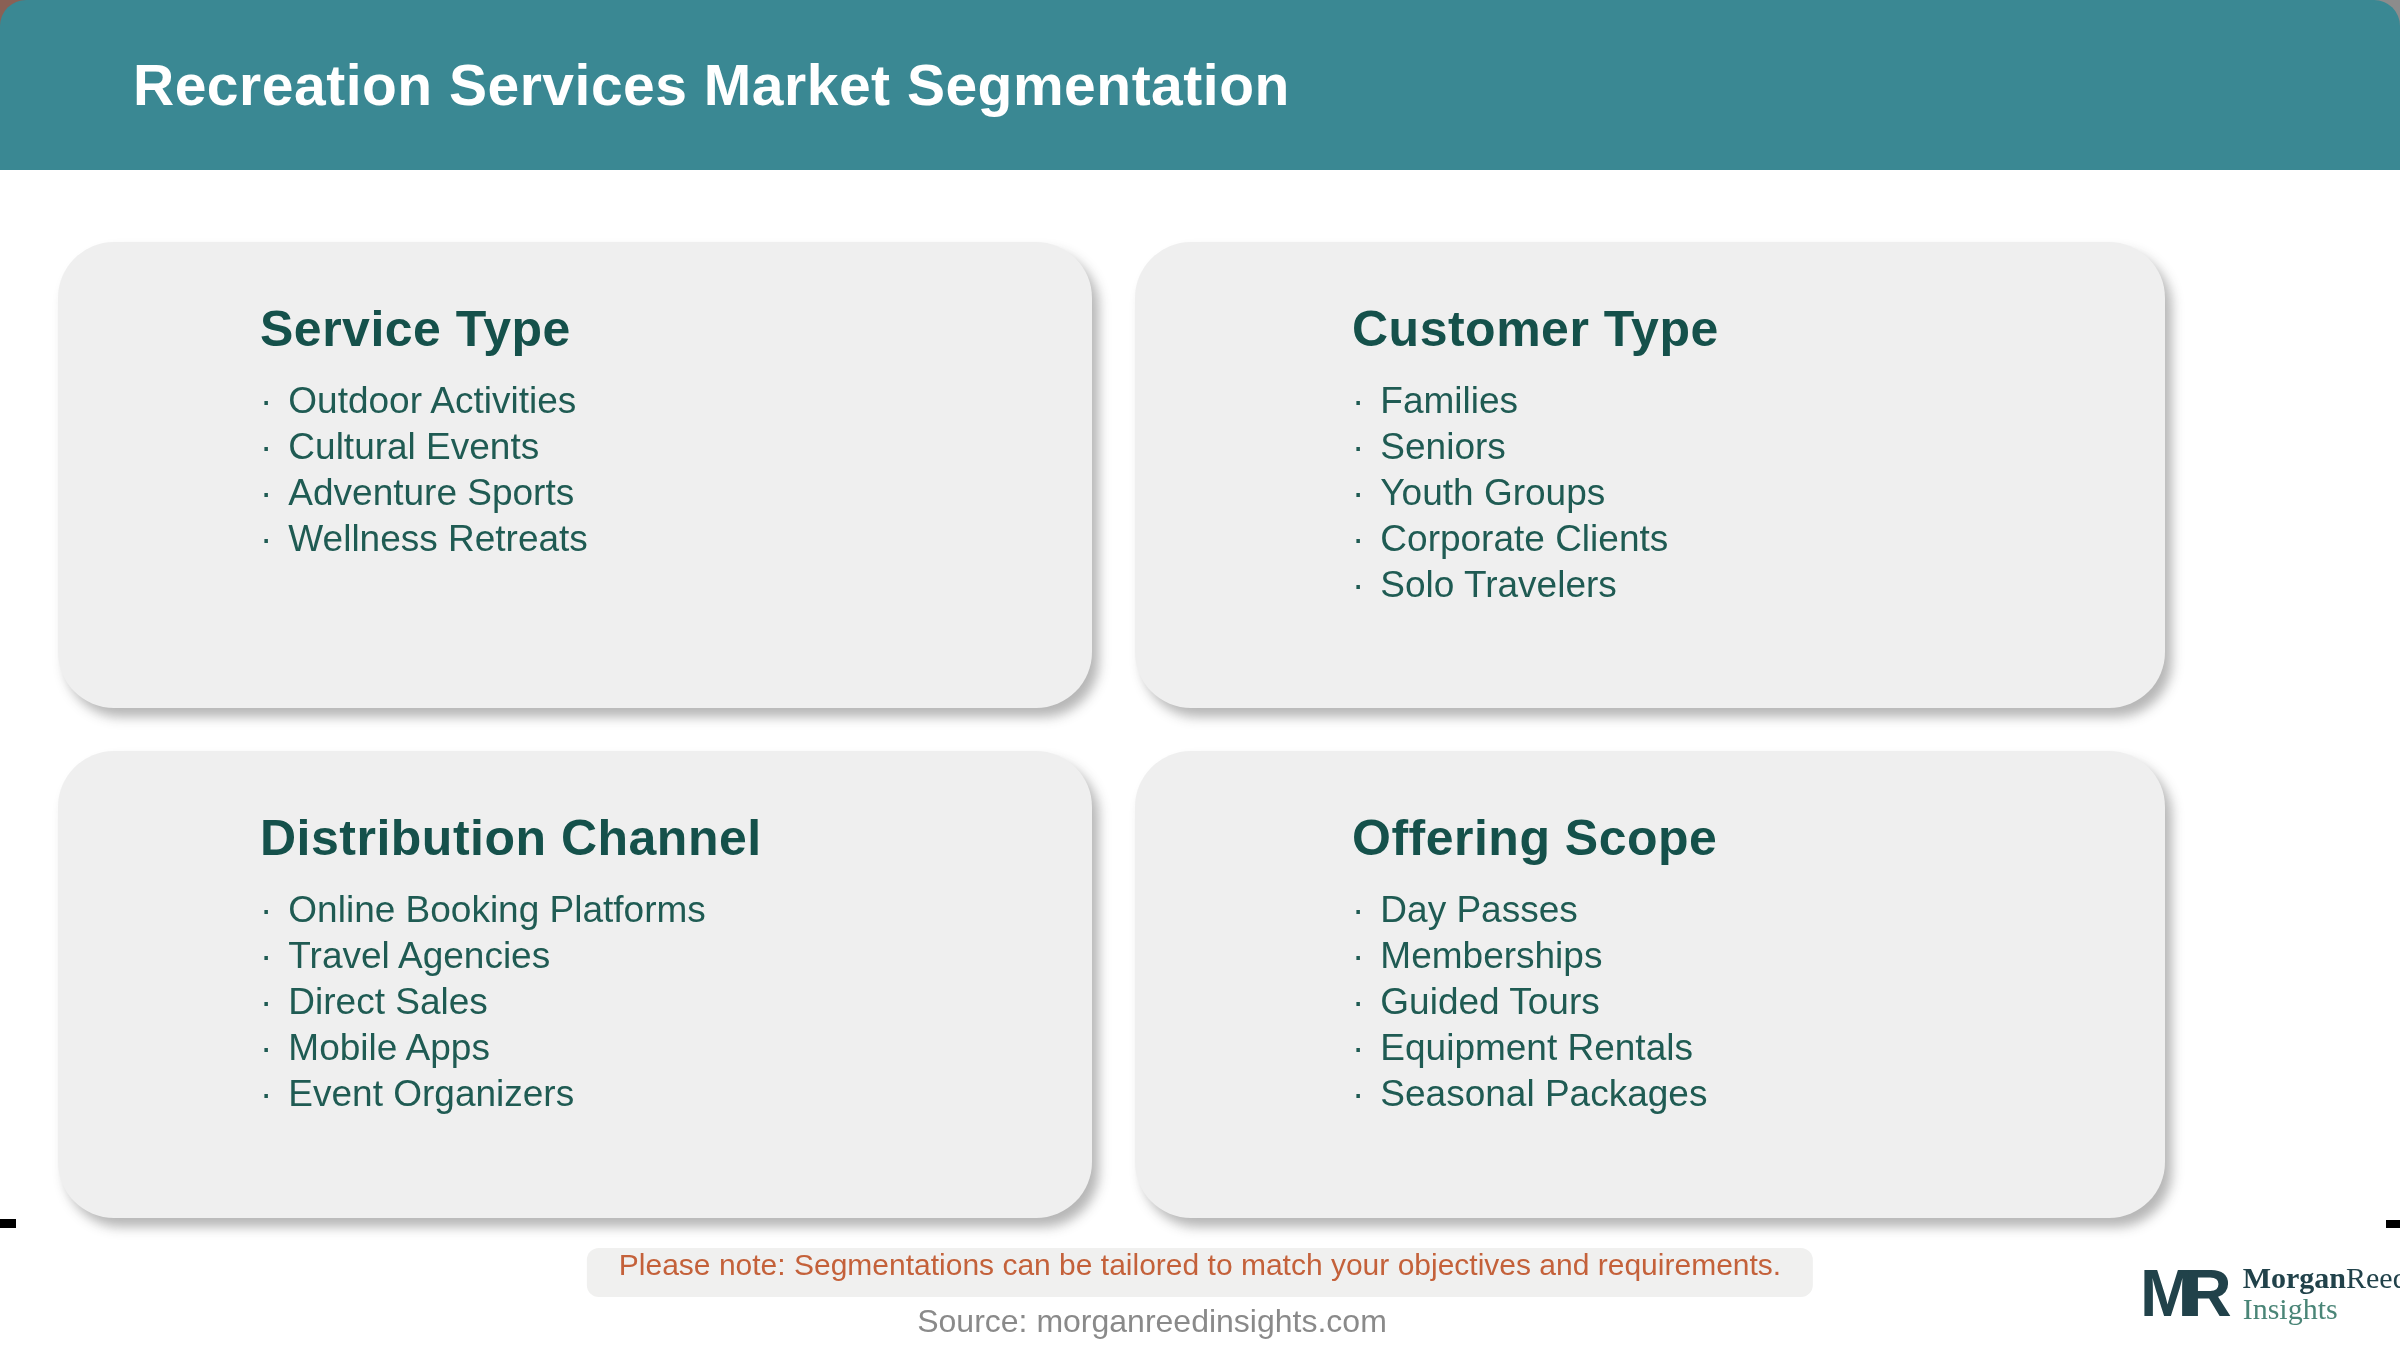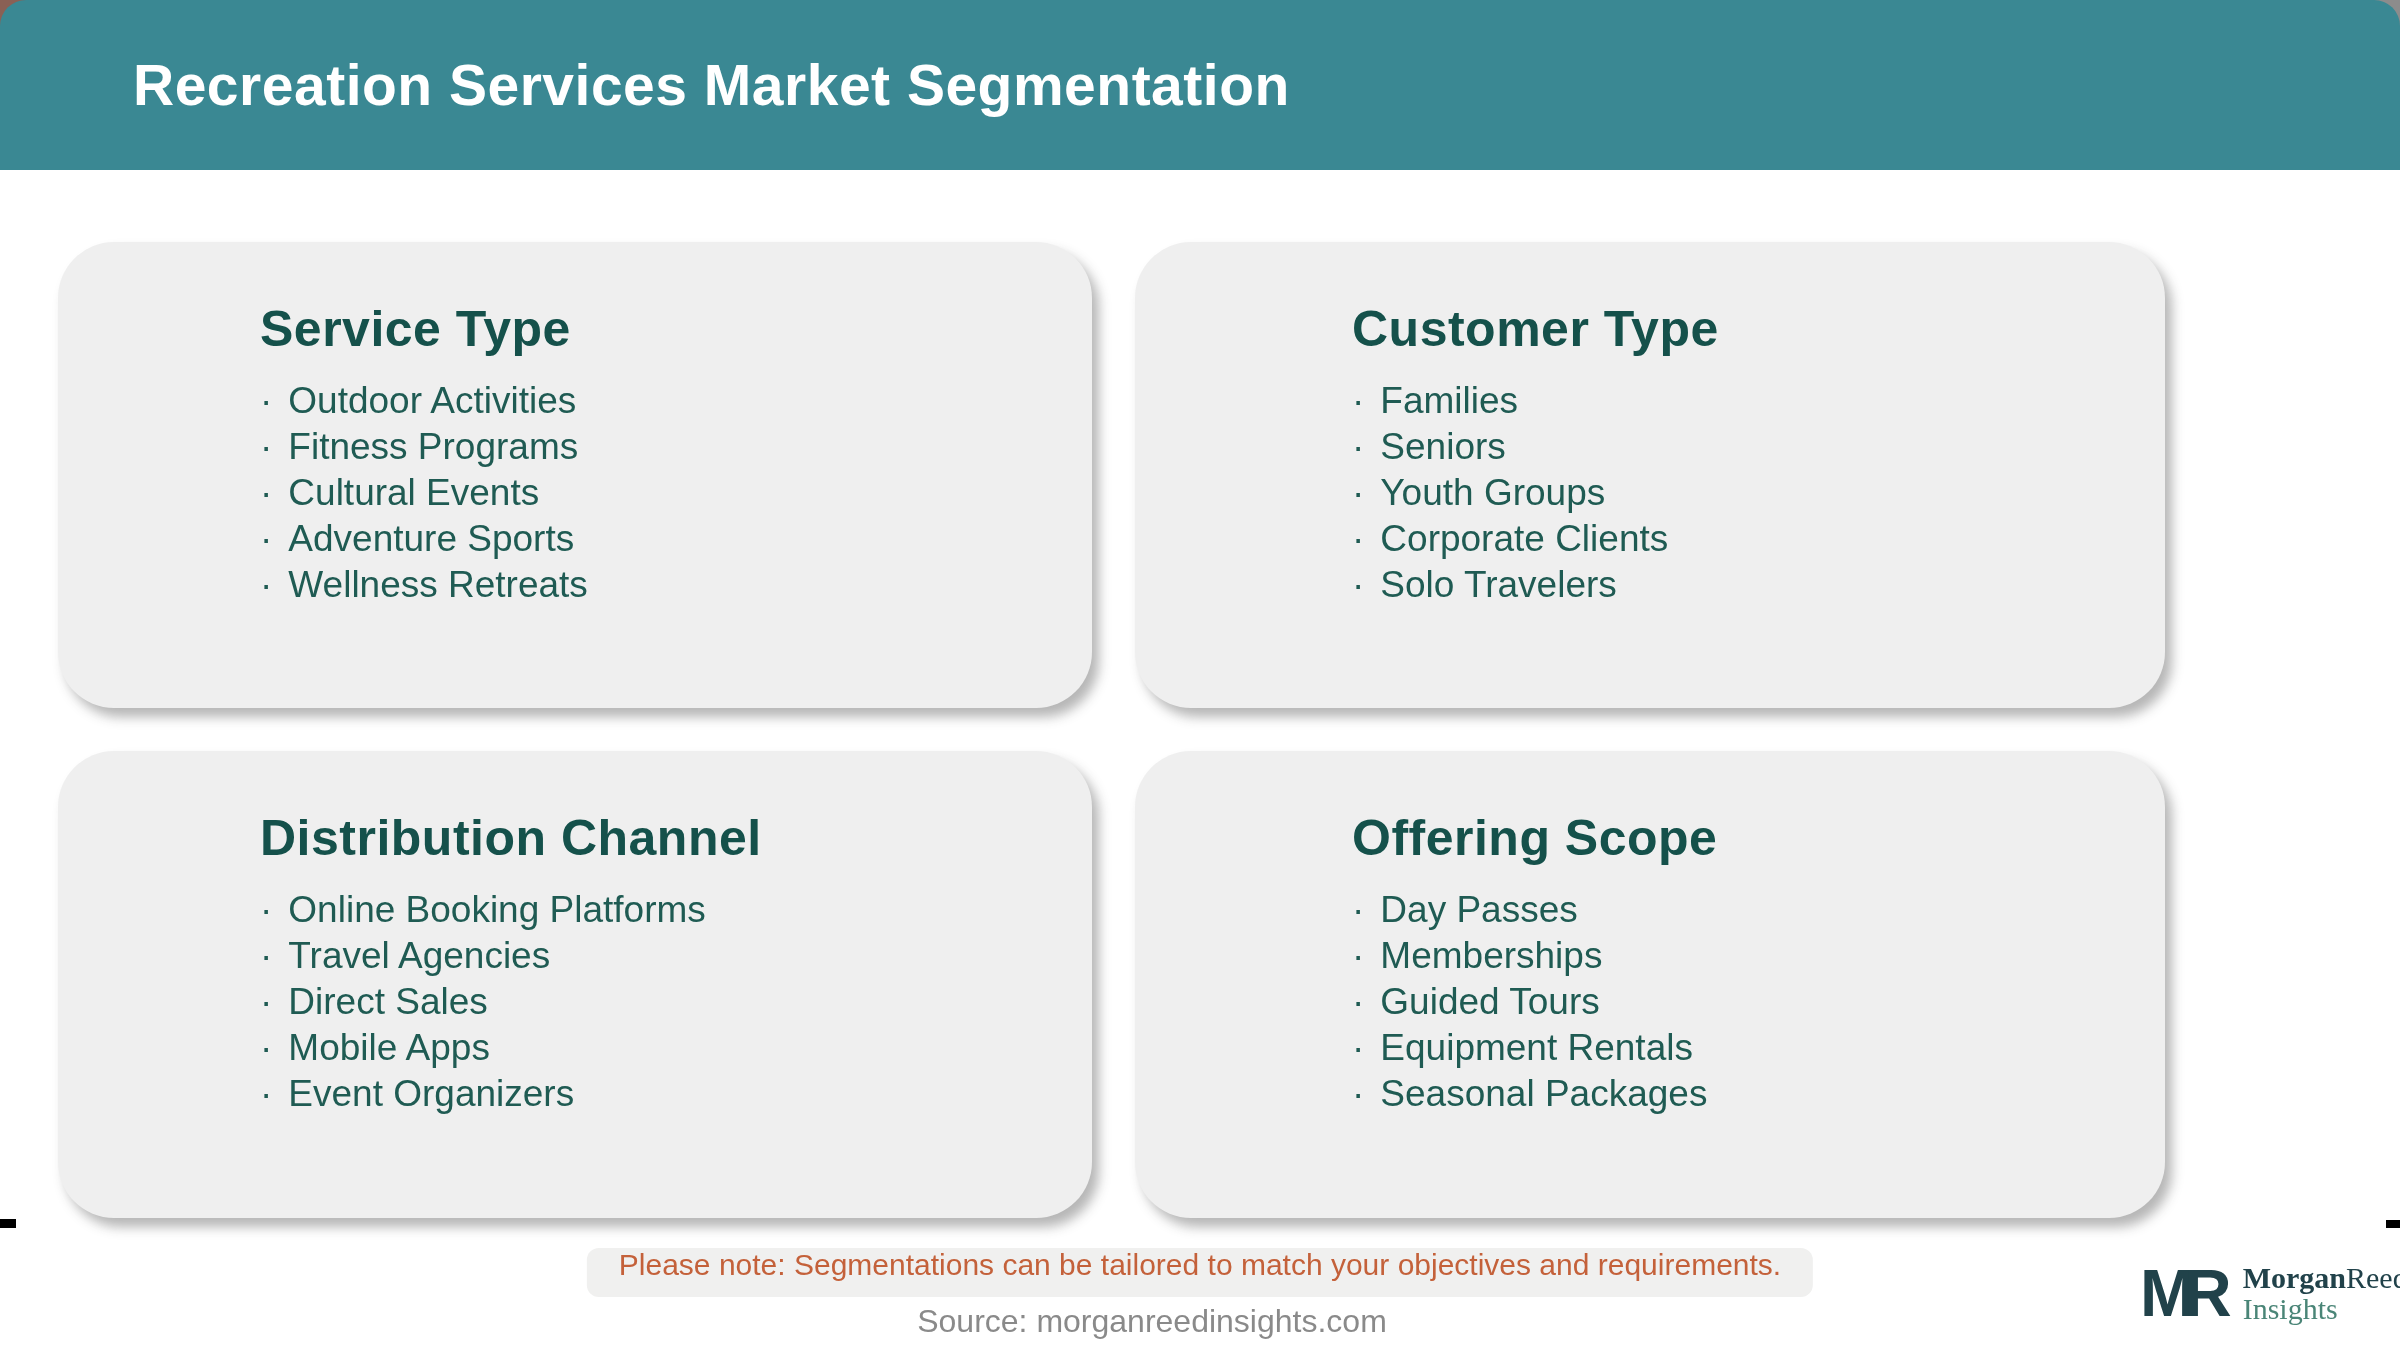--- a/index.html
+++ b/index.html
@@ -116,21 +116,20 @@
   <header class="header">
     <h1>Recreation Services Market Segmentation</h1>
   </header>
 
   <div class="cards">
 
     <section class="card">
       <h2>Service Type</h2>
       <ul>
           <li>Outdoor Activities</li>
-          <li>Fitness Programs</li>
           <li>Cultural Events</li>
           <li>Adventure Sports</li>
           <li>Wellness Retreats</li>
         </ul>
     </section>
 
     <section class="card">
       <h2>Customer Type</h2>
       <ul>
           <li>Families</li>

